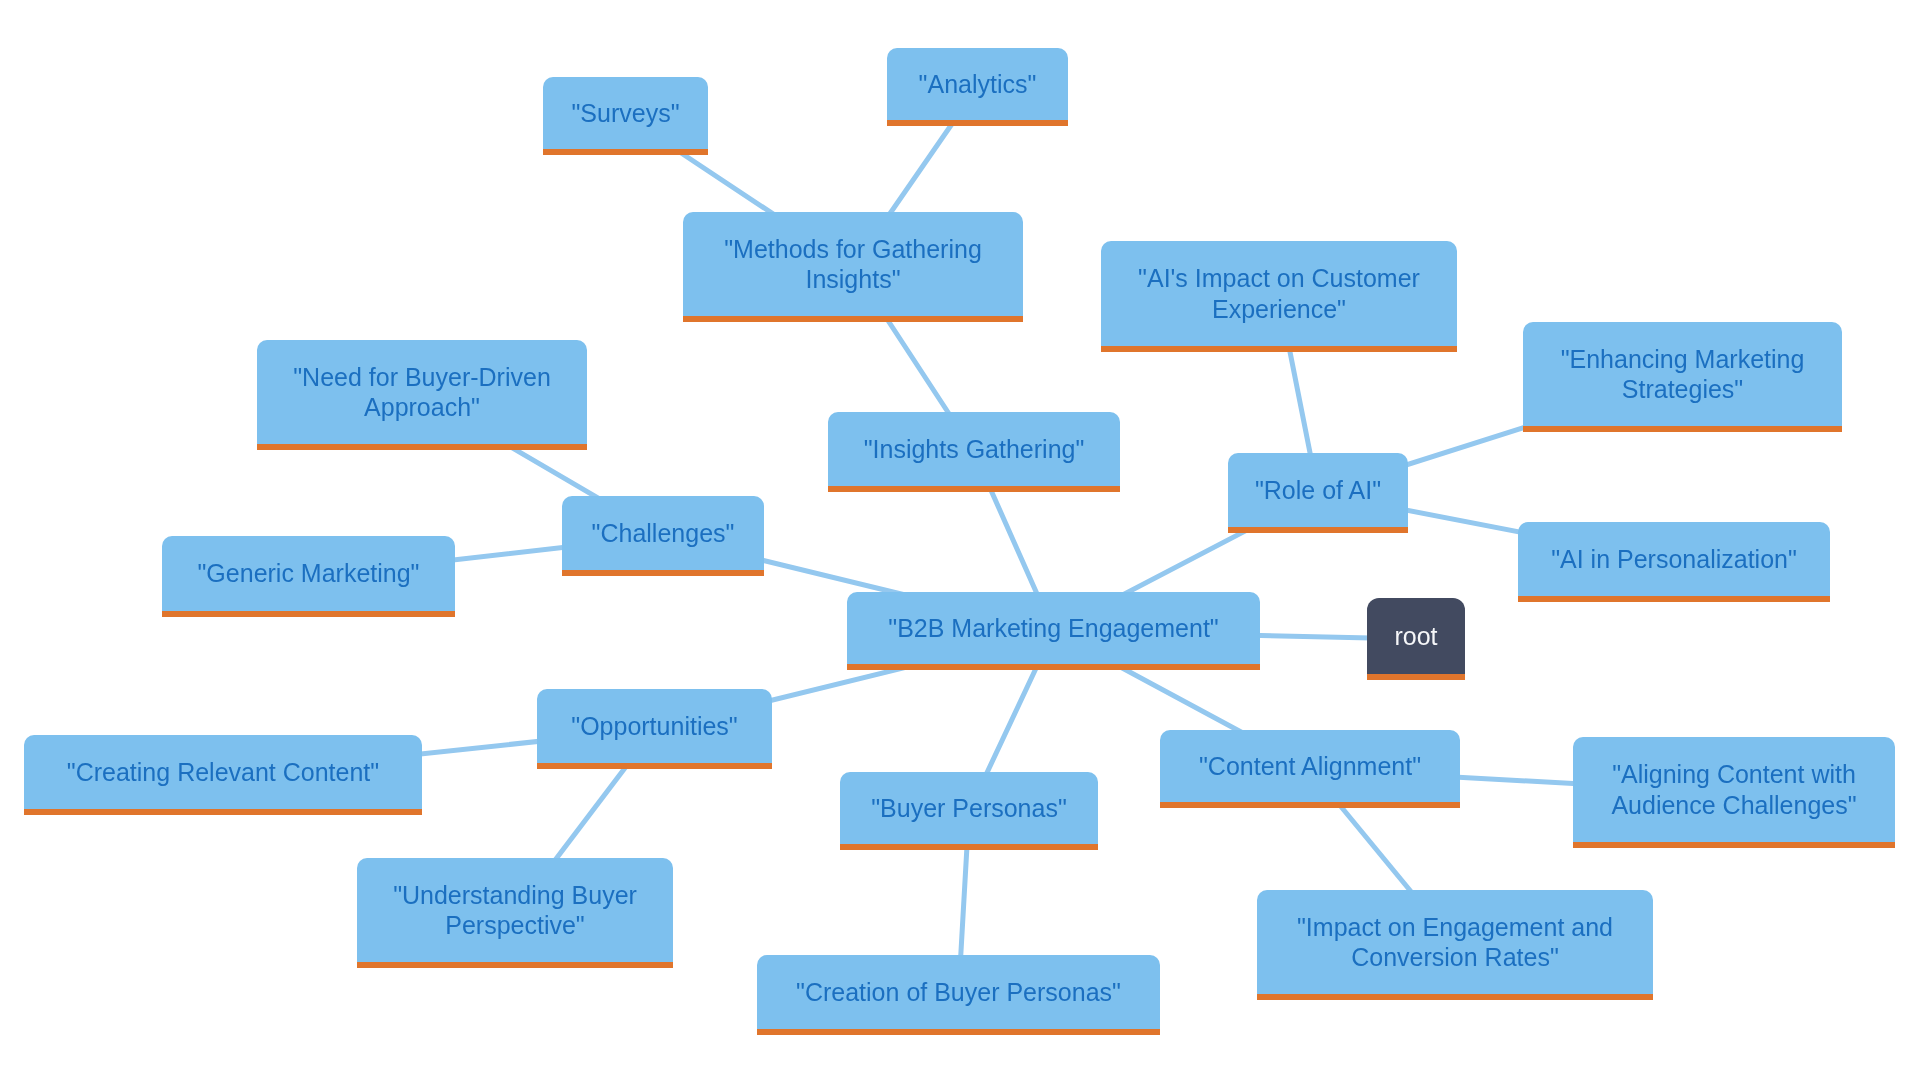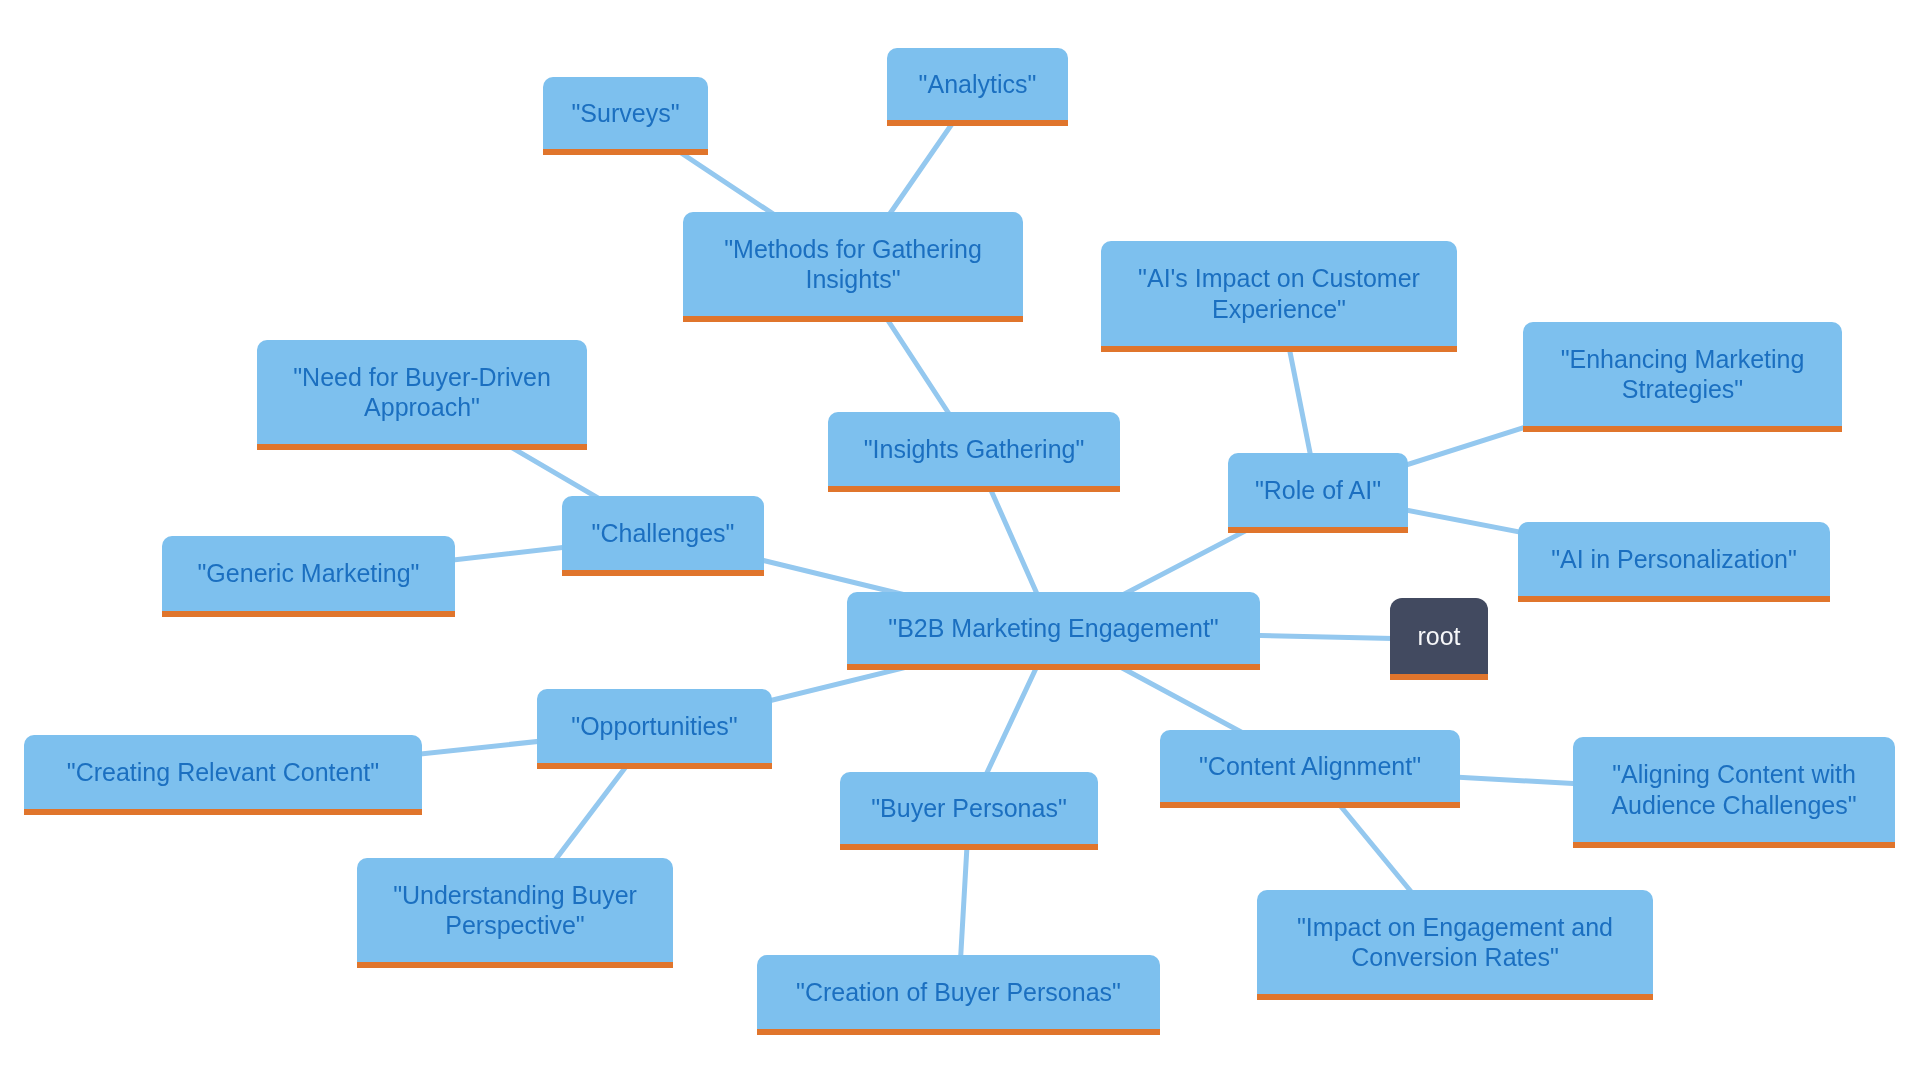--- a/index.html
+++ b/index.html
@@ -81,21 +81,21 @@
   <div class="node" style="left: 683px; top: 212px; width: 340px; height: 110px;">"Methods for Gathering Insights"</div>
   <div class="node" style="left: 1101px; top: 241px; width: 356px; height: 111px;">"AI's Impact on Customer Experience"</div>
   <div class="node" style="left: 1523px; top: 322px; width: 319px; height: 110px;">"Enhancing Marketing Strategies"</div>
   <div class="node" style="left: 257px; top: 340px; width: 330px; height: 110px;">"Need for Buyer-Driven Approach"</div>
   <div class="node" style="left: 828px; top: 412px; width: 292px; height: 80px;">"Insights Gathering"</div>
   <div class="node" style="left: 1228px; top: 453px; width: 180px; height: 80px;">"Role of AI"</div>
   <div class="node" style="left: 562px; top: 496px; width: 202px; height: 80px;">"Challenges"</div>
   <div class="node" style="left: 162px; top: 536px; width: 293px; height: 81px;">"Generic Marketing"</div>
   <div class="node" style="left: 1518px; top: 522px; width: 312px; height: 80px;">"AI in Personalization"</div>
   <div class="node" style="left: 847px; top: 592px; width: 413px; height: 78px;">"B2B Marketing Engagement"</div>
-  <div class="node root" style="left: 1367px; top: 598px; width: 98px; height: 82px; margin-left: 23px;">root</div>
+  <div class="node root" style="left: 1367px; top: 598px; width: 98px; height: 82px;">root</div>
   <div class="node" style="left: 537px; top: 689px; width: 235px; height: 80px;">"Opportunities"</div>
   <div class="node" style="left: 1160px; top: 730px; width: 300px; height: 78px;">"Content Alignment"</div>
   <div class="node" style="left: 24px; top: 735px; width: 398px; height: 80px;">"Creating Relevant Content"</div>
   <div class="node" style="left: 1573px; top: 737px; width: 322px; height: 111px;">"Aligning Content with Audience Challenges"</div>
   <div class="node" style="left: 840px; top: 772px; width: 258px; height: 78px;">"Buyer Personas"</div>
   <div class="node" style="left: 357px; top: 858px; width: 316px; height: 110px;">"Understanding Buyer Perspective"</div>
   <div class="node" style="left: 1257px; top: 890px; width: 396px; height: 110px;">"Impact on Engagement and Conversion Rates"</div>
   <div class="node" style="left: 757px; top: 955px; width: 403px; height: 80px;">"Creation of Buyer Personas"</div>
 </div>
 

